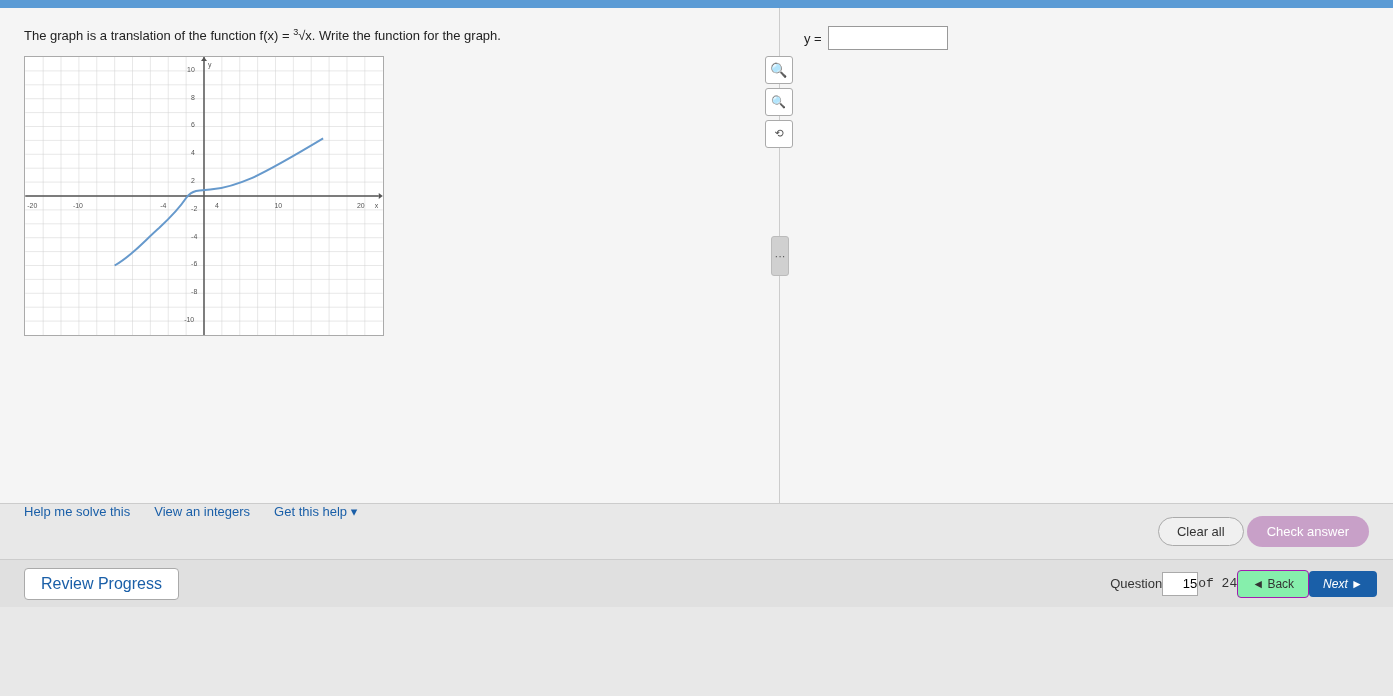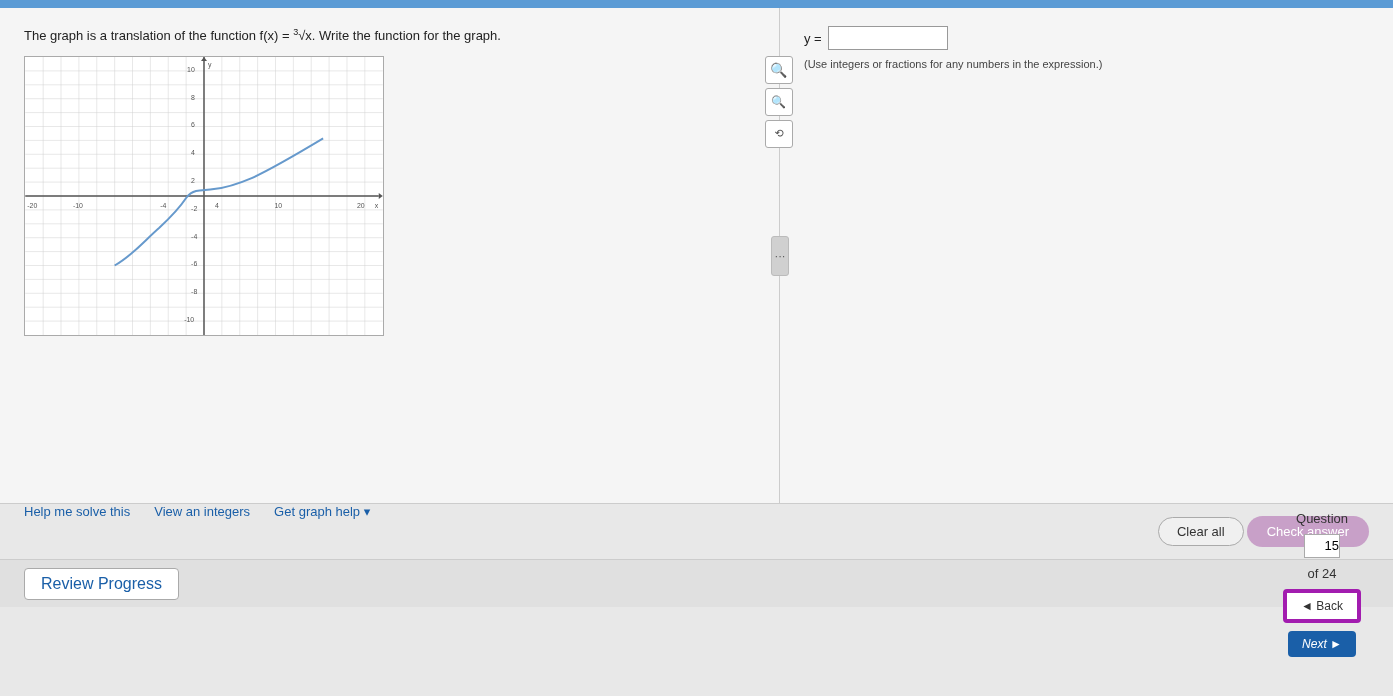--- a/index.html
+++ b/index.html
@@ -183,46 +183,45 @@
       padding: 6px 16px;
       border: 1px solid #aaa;
       border-radius: 4px;
       background: #fff;
       font-size: 16px;
       cursor: pointer;
       color: #1a5fa8;
     }
     .footer-right {
       position: absolute;
-      right: 32px;
-      display: flex;
-      align-items: center;
-      gap: 8px;
-      flex-direction: column;
+      right: 16px;
+      display: flex;
+      align-items: center;
     }
     .question-label {
       font-size: 13px;
       color: #333;
     }
     .question-num-input {
       width: 36px;
       height: 24px;
       border: 1px solid #aaa;
       text-align: right;
       font-size: 13px;
     }
     .question-of {
       font-size: 13px;
       color: #333;
+      font-family: Liberation Mono, monospace;
     }
     .back-btn {
       padding: 6px 14px;
-      border: 4px solid #a21caf;
+      border: 1px solid #a21caf;
       border-radius: 4px;
-      background: #ffffff;
+      background: #86efac;
       font-size: 12px;
       cursor: pointer;
       color: #333;
     }
     .next-btn {
       padding: 6px 14px;
       border: none;
       border-radius: 4px;
       background: #1a5fa8;
       font-size: 12px;
@@ -362,28 +361,27 @@
       <div class="collapse-btn">
         <span>···</span>
       </div>
     </div>
 
     <div class="right-panel">
       <div class="answer-row">
         <span class="answer-label">y =</span>
         <input class="answer-input" type="text" style="">
       </div>
-      <div class="hint-text">(Use integers or fractions for any numbers in the expression.)</div>
     </div>
   </div>
 
   <div class="bottom-bar">
     <a class="help-link">Help me solve this</a>
     <a class="help-link">View an integers</a>
-    <a class="help-link">Get graph help ▾</a>
+    <a class="help-link">Get this help ▾</a>
 
     <div class="bottom-right">
       <button class="clear-all-btn">Clear all</button>
       <button class="check-answer-btn">Check answer</button>
     </div>
   </div>
 
   <div class="footer-bar">
     <button class="review-btn">Review Progress</button>
 

